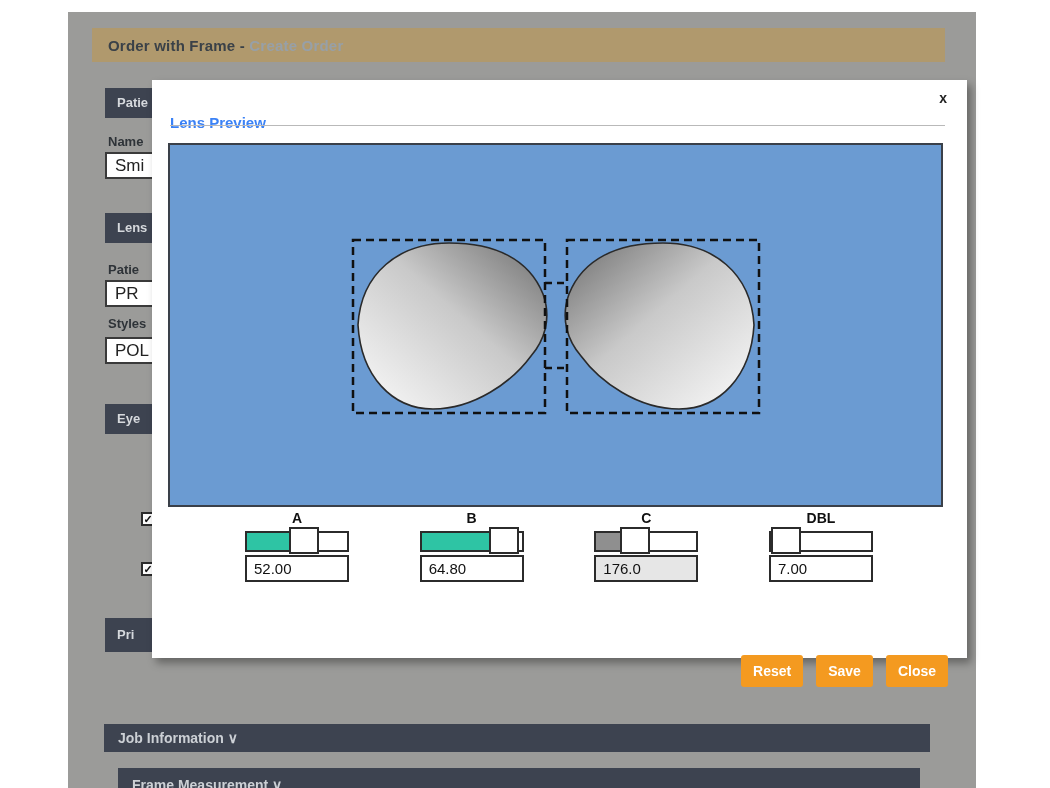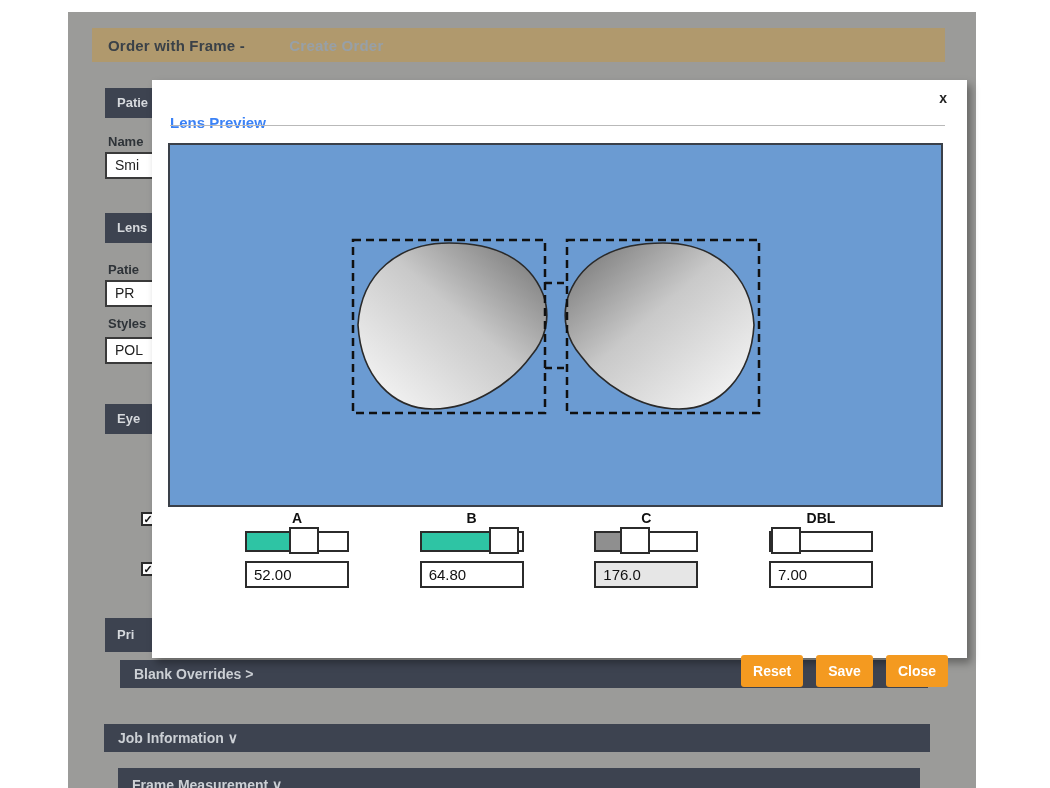--- a/index.html
+++ b/index.html
@@ -6,33 +6,33 @@
   html,body { background:#ffffff; }
   #stage {
     position:relative; width:1050px; height:788px; background:#ffffff;
     font-family:"Liberation Sans", sans-serif; overflow:hidden;
   }
   
   #page { position:absolute; left:68px; top:12px; width:908px; height:776px; background:#9b9b99; }
   #page-header {
     position:absolute; left:24px; top:16px; width:853px; height:34px;
     background:#b0996d; display:flex; align-items:center; padding-left:16px;
-    font-weight:bold; font-size:15px; letter-spacing:.2px;gap:40px;
+    font-weight:bold; font-size:15px; letter-spacing:.2px;
   }
   #page-header .t-prefix { color:#3a4148; white-space:pre; }
   #page-header .t-suffix { color:#97a0a8; }
   .badge {
     position:absolute; left:37px; width:82px; height:30px; line-height:30px;
     background:#3d4350; color:#d6d9dd; font-weight:bold; font-size:13px;
     padding-left:12px; overflow:hidden; white-space:nowrap;
   }
   .field-label { position:absolute; left:40px; color:#2e3338; font-weight:bold; font-size:13px; }
   .field-input {
     position:absolute; left:37px; width:80px; height:27px; background:#ffffff;
-    border:2px solid #3a3a3a; font-size:14px; line-height:23px; padding-left:8px;
+    border:2px solid #3a3a3a; font-size:17px; line-height:23px; padding-left:8px;
     color:#222; overflow:hidden; white-space:nowrap;
   }
   .checkbox {
     position:absolute; left:73px; width:14px; height:14px; background:#fbfbfb;
     border:2px solid #2b2b2b; font-size:11px; line-height:10px; text-align:center;
     color:#111; font-weight:bold;
   }
   .section-bar {
     position:absolute; background:#3d4350; color:#ccd0d5; font-weight:bold;
     font-size:14px; display:flex; align-items:center; padding-left:14px;
@@ -60,21 +60,21 @@
   }
   .slider-group { width:104px; position:relative; }
   .slider-label { text-align:center; font-weight:bold; font-size:14px; color:#101010; height:18px; }
   .slider-track { position:relative; height:21px; border:2px solid #2b2b2b; background:#fff; margin-top:3px; }
   .slider-fill { position:absolute; left:0; top:0; bottom:0; }
   .slider-thumb {
     position:absolute; top:-6px; width:30px; height:27px; background:#fff;
     border:2px solid #2b2b2b; z-index:2; cursor:pointer;
   }
   .slider-value {
-    display:block; margin-top:9px; width:104px; height:27px; border:2px solid #2b2b2b;
+    display:block; margin-top:3px; width:104px; height:27px; border:2px solid #2b2b2b;
     font-size:15px; font-family:inherit; padding:0 7px; color:#111; border-radius:0;
   }
   
   #modal-buttons { position:absolute; right:19px; top:528px; display:flex; gap:13px; }
   .modal-btn {
     background:#f49a20; color:#ffffff; font-weight:bold; font-size:14px;
     border:none; height:32px; padding:0 12px; border-radius:3px;
     font-family:inherit; cursor:pointer;margin-top:47px;
   }
 </style>
@@ -98,21 +98,20 @@
     <div class="field-input" style="top:268px;">PR</div>
     <div class="field-label" style="top:304px;">Styles</div>
     <div class="field-input" style="top:325px;">POL</div>
 
     <div class="badge" style="top:392px;">Eye</div>
     <div class="checkbox" style="top:500px;">✓</div>
     <div class="checkbox" style="top:550px;">✓</div>
 
     <div class="badge" style="top:606px; height:34px; line-height:34px;">Pri</div>
 
-    <div class="section-bar" id="bar-blank">Blank Overrides &gt;</div>
     <div class="section-bar" id="bar-job">Job Information ∨</div>
     <div class="section-bar" id="bar-frame">Frame Measurement ∨</div>
   </div>
 
   <div id="modal">
     <div id="modal-title">Lens Preview</div>
     <div id="modal-close">x</div>
     <div id="modal-divider"></div>
 
     <div id="preview-area">

